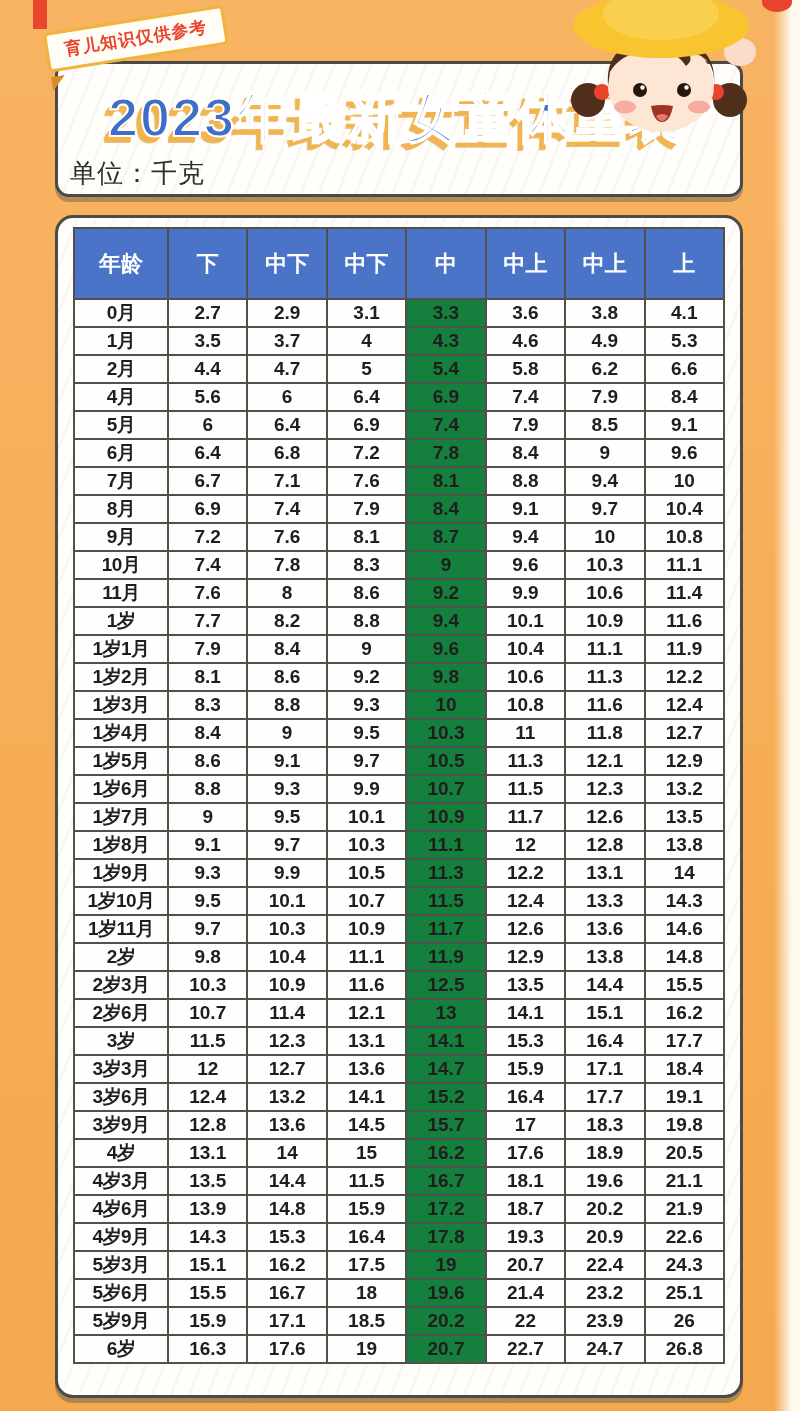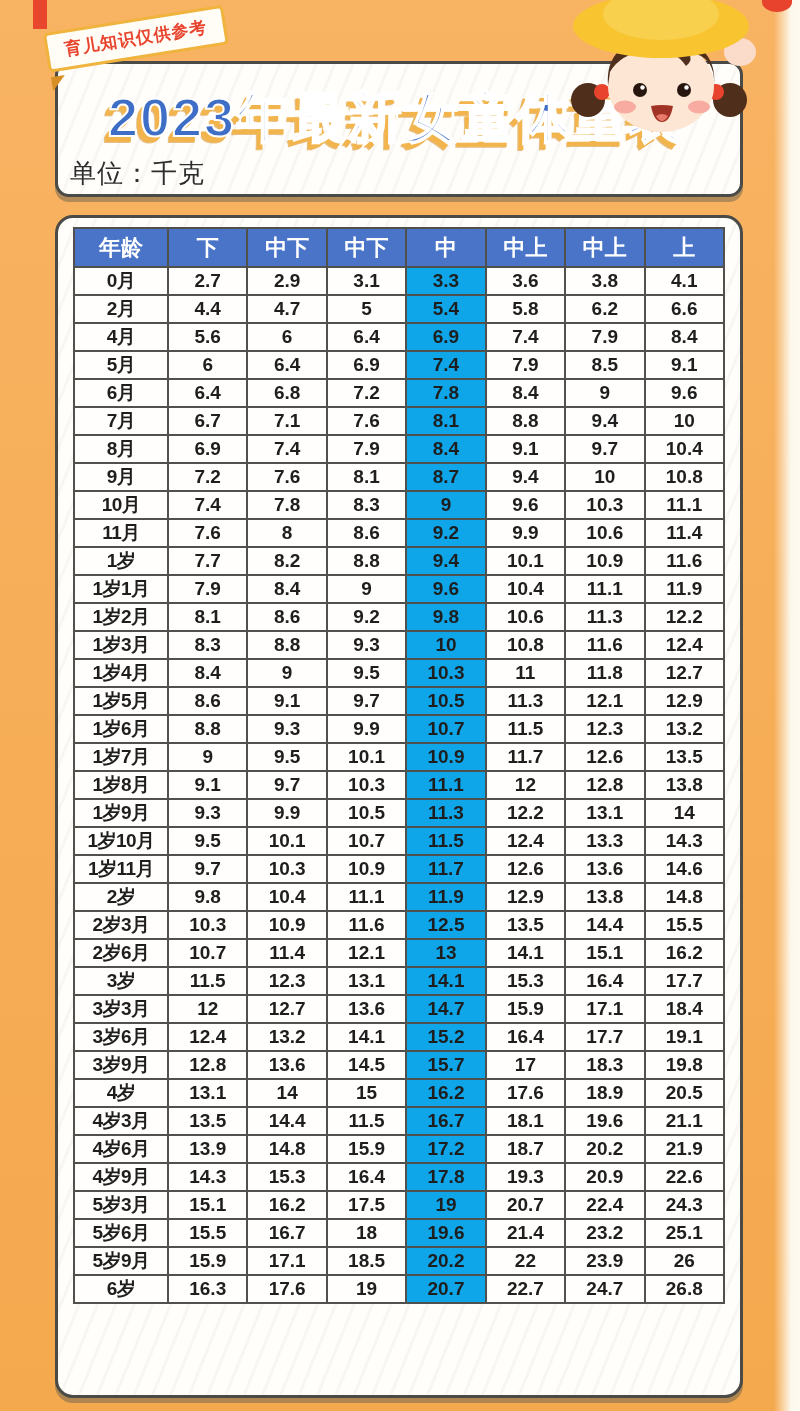--- a/index.html
+++ b/index.html
@@ -60,28 +60,28 @@
   
   .mascot{position:absolute;left:570px;top:0;z-index:9;}
   
   table.weight{
     position:absolute;left:73px;top:227px;width:652px;z-index:3;
     border-collapse:collapse;table-layout:fixed;
   }
   table.weight col.age-col{width:94px;}
   table.weight th{
     background:#4a74c8;color:#ffffff;font-size:22px;font-weight:bold;
-    height:37px;border:2px solid #50504c;padding:0;text-align:center;
+    height:37px;border:2px solid #50504c;padding:16px;text-align:center;
   }
   table.weight td{
     background:#fffefc;color:#1e1e1e;font-size:19px;font-weight:bold;
     height:23.6px;border:2px solid #50504c;padding:0;text-align:center;
     white-space:nowrap;
   }
-  table.weight td.hl{background:#0ea5e9;}
+  table.weight td.hl{background:#15803d;}
   table.weight td.age{letter-spacing:-0.5px;}
 </style>
 </head>
 <body>
 
 <div class="edge-strip"></div>
 <div class="ribbon-tail-top"></div>
 <div class="corner-red"></div>
 
 <div class="card header-card"></div>
@@ -154,20 +154,30 @@
         <td class="age">0月</td>
         <td>2.7</td>
         <td>2.9</td>
         <td>3.1</td>
         <td class="hl">3.3</td>
         <td>3.6</td>
         <td>3.8</td>
         <td>4.1</td>
       </tr>
       <tr>
+        <td class="age">1月</td>
+        <td>3.5</td>
+        <td>3.7</td>
+        <td>4</td>
+        <td class="hl">4.3</td>
+        <td>4.6</td>
+        <td>4.9</td>
+        <td>5.3</td>
+      </tr>
+      <tr>
         <td class="age">2月</td>
         <td>4.4</td>
         <td>4.7</td>
         <td>5</td>
         <td class="hl">5.4</td>
         <td>5.8</td>
         <td>6.2</td>
         <td>6.6</td>
       </tr>
       <tr>

